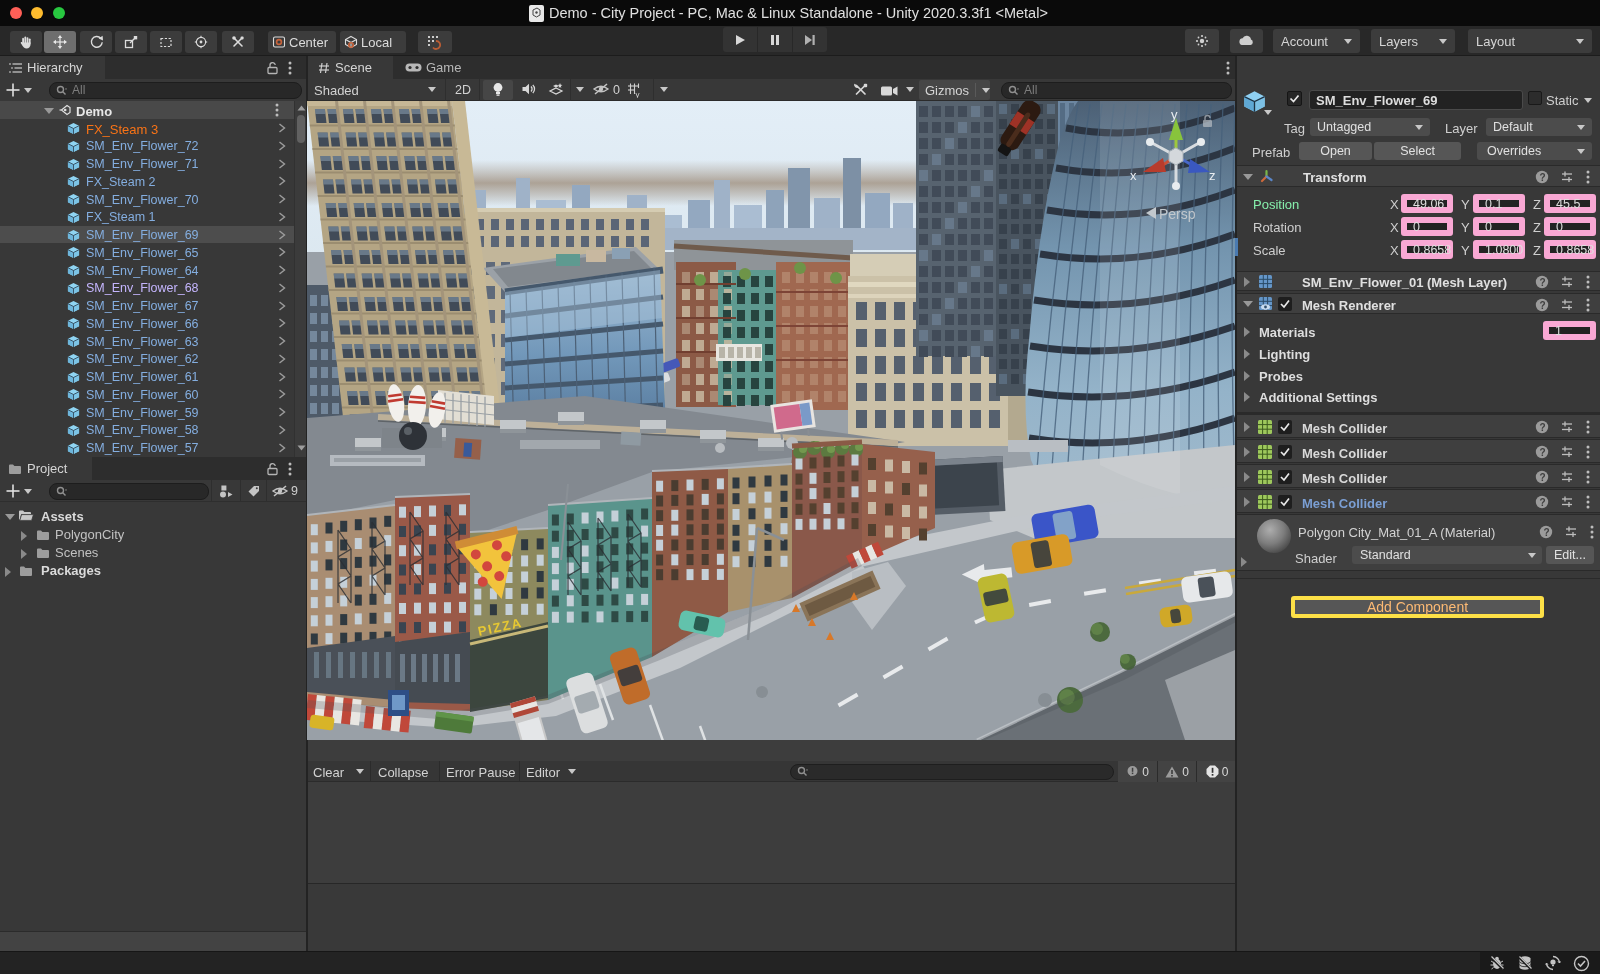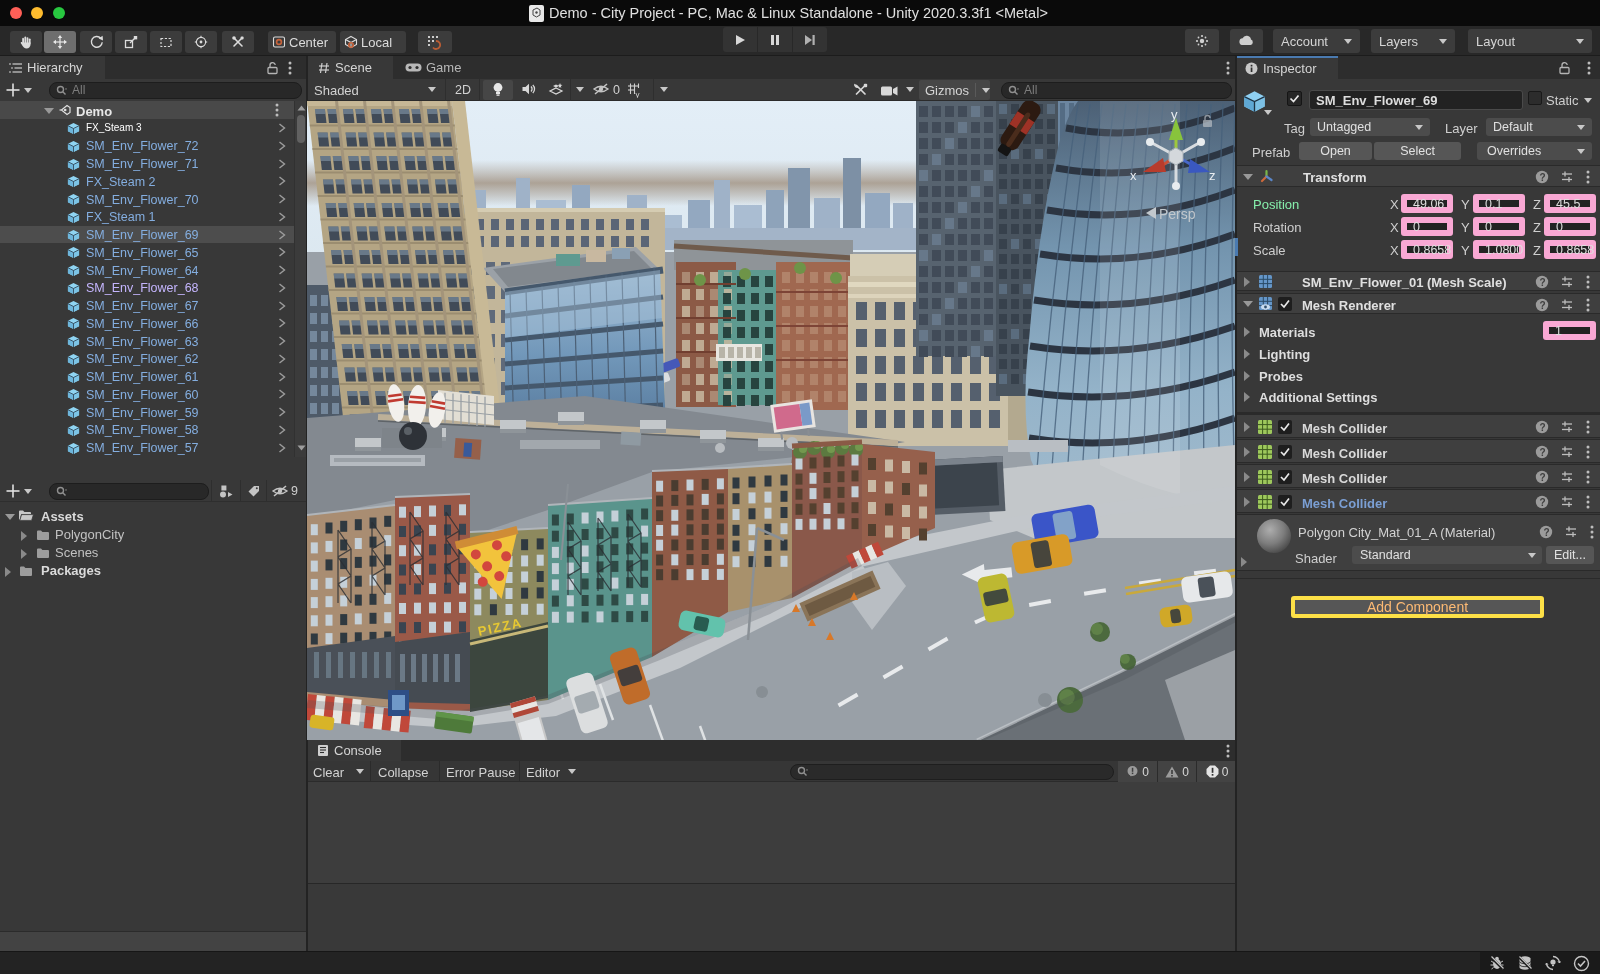--- a/index.html
+++ b/index.html
@@ -226,21 +226,21 @@
         <circle cx="5" cy="13" r="1.5" fill="#bdbdbd"></circle>
       </svg>
 </div>
     <div class="a" style="left:0;top:63.0px;width:294px;height:17.75px;">
  <div class="a" style="left:67px;top:2px"><svg width="13" height="13" viewBox="0 0 14 14">
           <polygon points="7,1 13,4 13,10 7,13 1,10 1,4" fill="#8fd4f2"></polygon>
           <polygon points="1,4 7,7 7,13 1,10" fill="#6db6dc"></polygon>
           <polygon points="13,4 7,7 7,13 13,10" fill="#7cc4e6"></polygon>
           <path d="M1 4 L7 7 L13 4 M7 7 V13" stroke="#2c4050" stroke-width="0.9" fill="none"></path>
         </svg></div>
- <span class="a" style="left:86px;top:2.5px;color:#ffffff;font-size:10px">FX_Steam 3</span>
+ <span class="a" style="left:86px;top:2.5px;color:#f97316;font-size:13px">FX_Steam 3</span>
  <svg class="a" width="8" height="10" style="left:278px;top:4px">
         <polyline points="1.5,1 6.5,5 1.5,9" fill="none" stroke="#9d9d9d" stroke-width="1.4"></polyline>
       </svg>
 </div>
     <div class="a" style="left:0;top:80.8px;width:294px;height:17.75px;">
  <div class="a" style="left:67px;top:2px"><svg width="13" height="13" viewBox="0 0 14 14">
           <polygon points="7,1 13,4 13,10 7,13 1,10 1,4" fill="#8fd4f2"></polygon>
           <polygon points="1,4 7,7 7,13 1,10" fill="#6db6dc"></polygon>
           <polygon points="13,4 7,7 7,13 13,10" fill="#7cc4e6"></polygon>
           <path d="M1 4 L7 7 L13 4 M7 7 V13" stroke="#2c4050" stroke-width="0.9" fill="none"></path>
@@ -457,20 +457,37 @@
     <div class="a" style="left:294px;top:45px;width:12px;height:356px;background:#3b3b3b;border-left:1px solid #313131">
  <svg class="a" width="9" height="6" style="left:1.5px;top:4px">
         <polygon points="4.5,0.5 8.5,5.5 0.5,5.5" fill="#9d9d9d"></polygon>
       </svg>
  <div class="a" style="left:2px;top:14px;width:8px;height:28px;background:#616161;border-radius:4px"></div>
  <svg class="a" width="9" height="6" style="left:1.5px;top:344px">
         <polygon points="0.5,0.5 8.5,0.5 4.5,5.5" fill="#9d9d9d"></polygon>
       </svg>
 </div>
     <div class="a" style="left:0;top:401px;width:306px;height:494px;background:#383838">
+      <div class="a" style="left:0;top:0;width:306px;height:23px;background:#2d2d2d">
+ <div class="tab a" style="left:0;top:0;width:92px;height:23px;padding-left:8px">
+          <svg width="14" height="12" viewBox="0 0 14 12">
+            <path d="M1 2.5 a1 1 0 0 1 1-1 h3 l1.4 1.6 h5.6 a1 1 0 0 1 1 1 V10 a1 1 0 0 1-1 1 H2 a1 1 0 0 1-1-1 Z" fill="#9d9d9d"></path>
+          </svg>
+          <span style="margin-left:5px">Project</span>
+        </div>
+ <div class="a" style="left:266px;top:5px"><svg width="13" height="14" viewBox="0 0 13 14">
+            <rect x="2" y="6.5" width="9" height="6" rx="1" fill="none" stroke="#b4b4b4" stroke-width="1.3"></rect>
+            <path d="M4 6.5 V4.5 A2.6 2.6 0 0 1 9.2 4.0" fill="none" stroke="#b4b4b4" stroke-width="1.3"></path>
+          </svg></div>
+ <svg class="a" width="10" height="16" style="left:285px;top:4px">
+          <circle cx="5" cy="3" r="1.5" fill="#bdbdbd"></circle>
+          <circle cx="5" cy="8" r="1.5" fill="#bdbdbd"></circle>
+          <circle cx="5" cy="13" r="1.5" fill="#bdbdbd"></circle>
+        </svg>
+</div>
       <div class="a" style="left:0;top:23px;width:306px;height:22px;background:#383838;border-bottom:1px solid #2e2e2e">
  <svg class="a" width="14" height="14" style="left:6px;top:4px">
           <g stroke="#e0e0e0" stroke-width="1.6">
             <line x1="7" y1="0.5" x2="7" y2="13.5"></line>
             <line x1="0.5" y1="7" x2="13.5" y2="7"></line>
           </g>
         </svg>
  <span class="car a" style="left:24px;top:9px"></span>
  <div class="a" style="left:49px;top:2.5px;width:160px;height:17px;background:#282828;border:1px solid #1d1d1d;border-radius:8px;display:flex;align-items:center;padding-left:6px">
           <svg width="11" height="11" viewBox="0 0 11 11">
@@ -611,38 +628,20 @@
  <div class="a" style="left:693px;top:2.5px;width:231px;height:17px;background:#282828;border:1px solid #1d1d1d;border-radius:8px;display:flex;align-items:center;padding-left:6px">
       <svg width="11" height="11" viewBox="0 0 11 11">
         <circle cx="4.5" cy="4.5" r="3" fill="none" stroke="#909090" stroke-width="1.4"></circle>
         <line x1="6.8" y1="6.8" x2="9.5" y2="9.5" stroke="#909090" stroke-width="1.4"></line>
         <polygon points="9,3.5 11,3.5 10,5" fill="#909090"></polygon>
       </svg>
       <span style="color:#7d7d7d;font-size:12px;margin-left:5px">All</span>
     </div>
 </div>
 <div class="a" style="left:308px;top:740px;width:929px;height:211px;background:#3d3d3d">
- <div class="a" style="left:0;top:0;width:929px;height:21px;background:#2d2d2d">
-  <div class="tab a" style="left:0;top:0;width:93px;height:21px;padding-left:9px">
-   <svg width="12" height="13" viewBox="0 0 12 13">
-          <rect x="1" y="1" width="10" height="11" rx="1" fill="#cfcfcf"></rect>
-          <g stroke="#2d2d2d" stroke-width="1.1">
-            <line x1="3" y1="3.5" x2="9" y2="3.5"></line>
-            <line x1="3" y1="6" x2="9" y2="6"></line>
-            <line x1="3" y1="8.5" x2="7" y2="8.5"></line>
-          </g>
-        </svg>
-   <span style="margin-left:5px">Console</span>
-      </div>
-  <svg class="a" width="10" height="16" style="left:915px;top:3px">
-        <circle cx="5" cy="3" r="1.5" fill="#bdbdbd"></circle>
-        <circle cx="5" cy="8" r="1.5" fill="#bdbdbd"></circle>
-        <circle cx="5" cy="13" r="1.5" fill="#bdbdbd"></circle>
-      </svg>
- </div>
  <div class="a" style="left:0;top:21px;width:929px;height:21px;background:#363636;border-bottom:1px solid #2b2b2b">
   <span class="a" style="left:5px;top:4px;color:#d2d2d2;font-size:13px">Clear</span>
   <span class="car a" style="left:48px;top:8px"></span>
   <div class="a" style="left:62px;top:0;width:1px;height:21px;background:#2b2b2b"></div>
   <span class="a" style="left:70px;top:4px;color:#d2d2d2;font-size:13px">Collapse</span>
   <div class="a" style="left:131px;top:0;width:1px;height:21px;background:#2b2b2b"></div>
   <span class="a" style="left:138px;top:4px;color:#d2d2d2;font-size:13px">Error Pause</span>
   <div class="a" style="left:211px;top:0;width:1px;height:21px;background:#2b2b2b"></div>
   <span class="a" style="left:218px;top:4px;color:#d2d2d2;font-size:13px">Editor</span>
   <span class="car a" style="left:260px;top:8px"></span>
@@ -718,40 +717,20 @@
       <circle cx="8" cy="7" r="2.6" fill="#c4c4c4"></circle>
       <rect x="7" y="9.6" width="2" height="1.6" fill="#c4c4c4"></rect>
     </svg>
  <svg class="a" width="17" height="17" style="left:1573px;top:3px" viewBox="0 0 17 17">
       <circle cx="8.5" cy="8.5" r="7" fill="none" stroke="#c4c4c4" stroke-width="1.4"></circle>
       <polyline points="5,8.5 7.5,11 12,6" fill="none" stroke="#c4c4c4" stroke-width="1.6"></polyline>
     </svg>
 </div>
 <div class="a" style="left:1235px;top:56px;width:2px;height:895px;background:#232323"></div>
 <div class="a" style="left:1237px;top:56px;width:363px;height:895px;background:#383838;font-size:13px">
-    <div class="a" style="left:0;top:0;width:363px;height:23px;background:#2d2d2d">
- <div class="a" style="left:0;top:0;width:101px;height:2.5px;background:#4a7ab0"></div>
- <div class="tab a" style="left:0;top:2px;width:101px;height:21px;padding-left:8px">
-  <svg width="13" height="13" viewBox="0 0 13 13">
-          <circle cx="6.5" cy="6.5" r="6" fill="#c8c8c8"></circle>
-          <rect x="5.7" y="5.5" width="1.7" height="4.5" fill="#2d2d2d"></rect>
-          <rect x="5.7" y="2.8" width="1.7" height="1.7" fill="#2d2d2d"></rect>
-        </svg>
-  <span style="margin-left:5px">Inspector</span>
-      </div>
- <div class="a" style="left:321px;top:5px"><svg width="13" height="14" viewBox="0 0 13 14">
-          <rect x="2" y="6.5" width="9" height="6" rx="1" fill="none" stroke="#b4b4b4" stroke-width="1.3"></rect>
-          <path d="M4 6.5 V4.5 A2.6 2.6 0 0 1 9.2 4.0" fill="none" stroke="#b4b4b4" stroke-width="1.3"></path>
-        </svg></div>
- <svg class="a" width="10" height="16" style="left:347px;top:4px">
-        <circle cx="5" cy="3" r="1.5" fill="#bdbdbd"></circle>
-        <circle cx="5" cy="8" r="1.5" fill="#bdbdbd"></circle>
-        <circle cx="5" cy="13" r="1.5" fill="#bdbdbd"></circle>
-      </svg>
-</div>
     <div class="a" style="left:6px;top:34px">
   <svg width="23" height="23" viewBox="0 0 14 14">
         <polygon points="7,0.8 13.2,4 13.2,10 7,13.2 0.8,10 0.8,4" fill="#8fd0f2"></polygon>
         <polygon points="0.8,4 7,7 7,13.2 0.8,10" fill="#5fa8d4"></polygon>
         <polygon points="13.2,4 7,7 7,13.2 13.2,10" fill="#7cc0e4"></polygon>
         <path d="M0.8 4 L7 7 L13.2 4 M7 7 V13.2" stroke="#1e3344" stroke-width="0.8" fill="none"></path>
       </svg>
   <span class="car a" style="left:21px;top:20px"></span></div>
 <div class="a" style="left:50px;top:35px;width:15px;height:15px;background:#262626;border:1px solid #151515;border-radius:2px">
   <svg width="13" height="13">
@@ -821,21 +800,21 @@
  <span class="carR a" style="left:7px;top:5px"></span>
  <svg class="a" width="15" height="15" style="left:21px;top:2px" viewBox="0 0 15 15">
         <rect x="1" y="1" width="13" height="13" rx="1.5" fill="#6596c8"></rect>
         <g stroke="#2a4a66" stroke-width="1">
           <line x1="1" y1="5.3" x2="14" y2="5.3"></line>
           <line x1="1" y1="9.6" x2="14" y2="9.6"></line>
           <line x1="5.3" y1="1" x2="5.3" y2="14"></line>
           <line x1="9.6" y1="1" x2="9.6" y2="14"></line>
         </g>
       </svg>
- <span class="a bold" style="left:65px;top:3px;color:#e0e0e0">SM_Env_Flower_01 (Mesh Scale)</span>
+ <span class="a bold" style="left:65px;top:3px;color:#e0e0e0">SM_Env_Flower_01 (Mesh Layer)</span>
  <svg class="a" width="62" height="16" style="left:298px;top:2px" viewBox="0 0 62 16">
         <circle cx="7" cy="8" r="6.2" fill="#9b9b9b"></circle>
         <text x="4.6" y="11.5" fill="#3f3f3f" font-size="10" font-weight="bold" font-family="Liberation Sans">?</text>
         <g stroke="#bdbdbd" stroke-width="1.3">
           <line x1="27" y1="5" x2="37" y2="5"></line>
           <line x1="27" y1="10.5" x2="37" y2="10.5"></line>
           <line x1="30" y1="2.5" x2="30" y2="7.5"></line>
           <line x1="34" y1="8" x2="34" y2="13"></line>
         </g>
         <circle cx="53" cy="3" r="1.5" fill="#bdbdbd"></circle>

